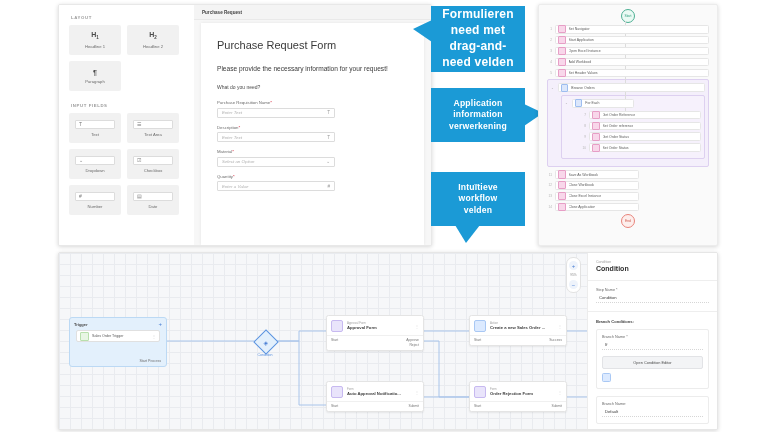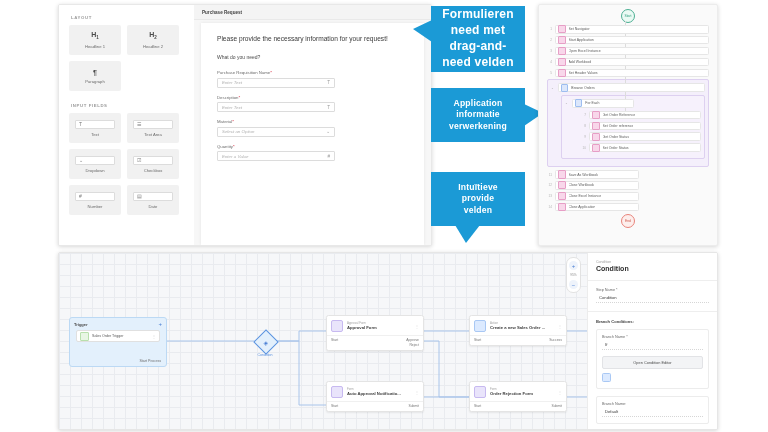--- a/index.html
+++ b/index.html
@@ -186,20 +186,21 @@
         <div class="pal-label">Date</div>
       </div>
     </div>
   </div>
 
   <div id="formarea">
     <div id="formtopbar">
       <span>Purchase Request</span>
     </div>
     <div id="formsheet">
+      <div id="form-title">Purchase Request Form</div>
       <div id="form-sub">Please provide the necessary information for your request!</div>
       <div id="form-q">What do you need?</div>
 
       <div class="f-row">
         <div class="f-label"><span>Purchase Requisition Name</span><span class="req">*</span></div>
         <div class="f-input">
           <span class="f-ph">Enter Text</span>
           <span class="f-ic">T</span>
         </div>
       </div>
@@ -235,28 +236,28 @@
   <div>
     <b>Formulieren</b>
     <b>need met</b>
     <b>drag-and-</b>
     <b>need velden</b>
   </div>
 </div>
 <div class="callout" id="co2">
   <div>
     <b>Application</b>
-    <b>informatie</b>
+    <b>information</b>
     <b>verwerkening</b>
   </div>
 </div>
 <div class="callout" id="co3">
   <div>
     <b>Intuïtieve</b>
-    <b>provide</b>
+    <b>workflow</b>
     <b>velden</b>
   </div>
 </div>
 
 <div class="panel shadow" id="rpa">
   <div class="node-circle">Start</div>
   <div id="steps-wrap">
     <div class="vline"></div>
 
     <div class="step">

